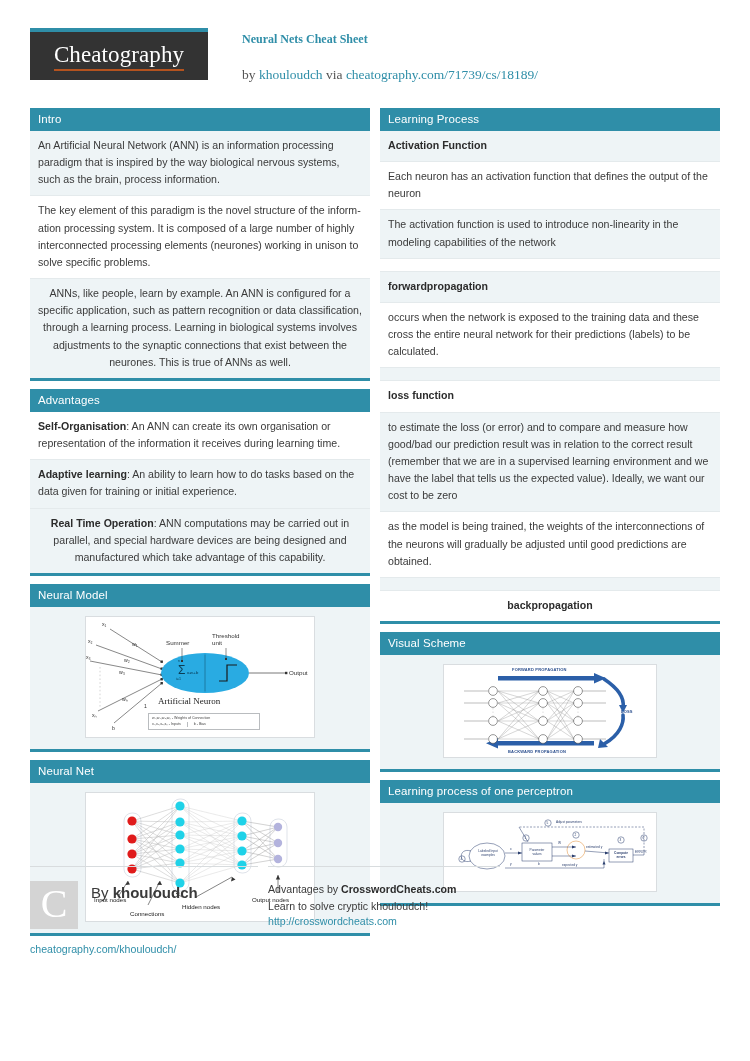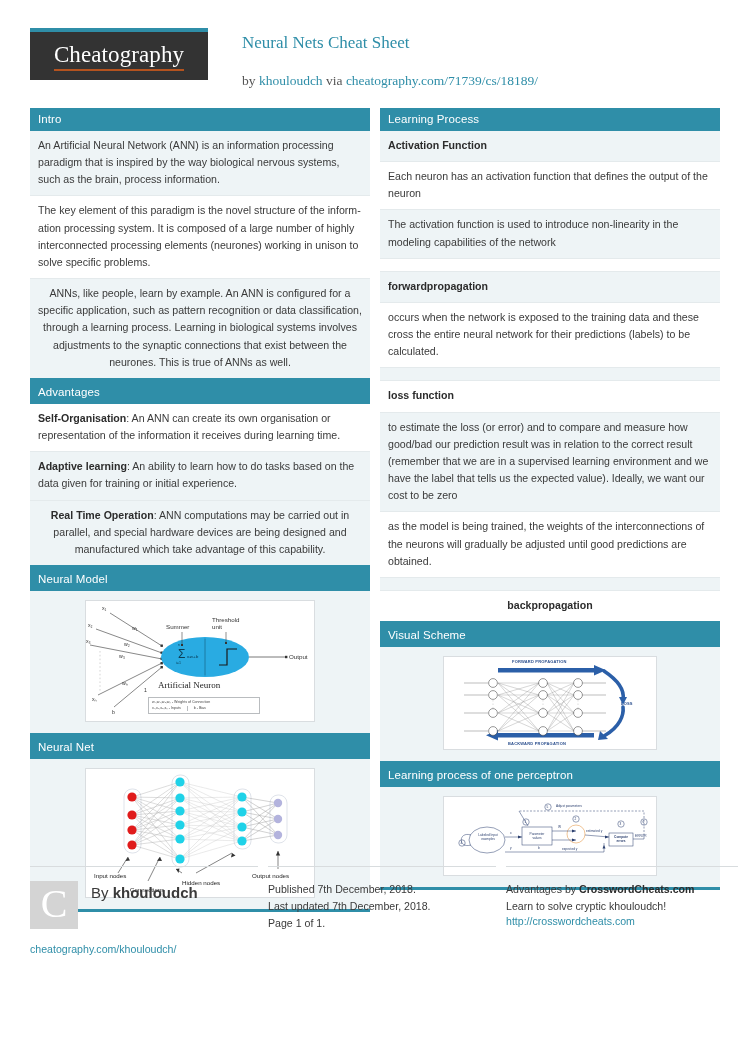--- a/index.html
+++ b/index.html
@@ -18,30 +18,30 @@
     border-top: 4px solid #2f8ea8;
     display: flex; align-items: center; justify-content: center;
     flex: 0 0 178px;
   }
   .logo-text {
     color: #ffffff; font-family: "Liberation Serif", serif;
     font-size: 23px; letter-spacing: .1px;
     border-bottom: 2px solid #b4531f; padding-bottom: 1px;
   }
   .title-block { margin-left: 34px; padding-top: 4px; font-family: "Liberation Serif", serif; }
-  .sheet-title { font-size: 17px; color: #2f8ea8; font-weight: normal; line-height: 1.3; }
+  .sheet-title { font-size: 12px; color: #2f8ea8; font-weight: bold; line-height: 1.3; }
   .sheet-byline { font-size: 13.5px; color: #555555; line-height: 1.45; margin-top: 17px; }
   .sheet-byline a { color: #2f8ea8; text-decoration: none; }
 
   
   .columns { display: flex; gap: 10px; }
   .col { width: 340px; flex: 0 0 340px; }
 
   
-  .card { margin-bottom: 0; border-bottom: 3px solid #2f8ea8; }
+  .card { margin-bottom: 8px; border-bottom: 3px solid #2f8ea8; }
   .card-head {
     background: #2f8ea8; color: #ffffff;
     font-size: 11.5px; padding: 5px 8px 6px 8px;
     letter-spacing: .1px;
   }
   .row {
     font-size: 10.6px; line-height: 1.62; color: #3a3a3a;
     padding: 6px 8px 7px 8px;
     border-bottom: 1px solid #e4eaec;
   }
@@ -544,25 +544,20 @@
 
   <div class="footer">
     <div class="fcol">
       <div class="fauthor">
         <div class="avatar">C</div>
         <div class="fby"><span>By </span><b>khouloudch</b></div>
       </div>
       <a class="flink fauthor-link" href="#">cheatography.com/khouloudch/</a>
     </div>
 
-    <div class="fcol">
-      <div class="fline">Published 7th December, 2018.</div>
-      <div class="fline">Last updated 7th December, 2018.</div>
-      <div class="fline">Page 1 of 1.</div>
-    </div>
 
     <div class="fcol wide">
       <div class="fline fsponsor"><span>Advantages by </span><b>CrosswordCheats.com</b></div>
       <div class="fline">Learn to solve cryptic khouloudch!</div>
       <a class="flink" href="#">http://crosswordcheats.com</a>
     </div>
   </div>
 
 </div>
 

